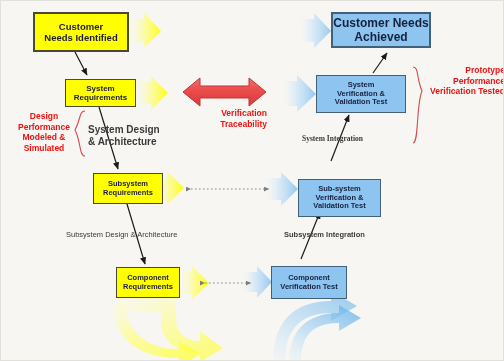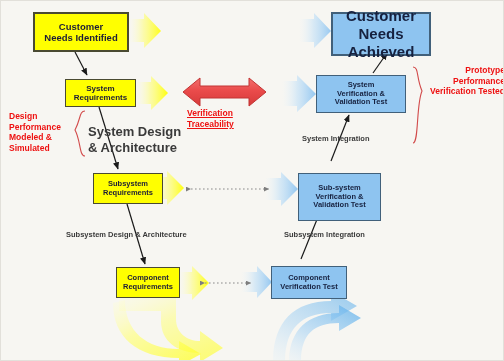--- a/index.html
+++ b/index.html
@@ -179,57 +179,57 @@
   <div class="node node-yellow" style="left:92px; top:172px; width:70px; height:31px; font-size:7.5px; font-weight:bold;">
     <span class="node-label">Subsystem
 Requirements</span>
   </div>
 
   <div class="node node-yellow" style="left:115px; top:266px; width:64px; height:31px; font-size:7.5px; font-weight:bold;">
     <span class="node-label">Component
 Requirements</span>
   </div>
 
-  <div class="node node-blue node-emph" style="left:330px; top:11px; width:100px; height:44px; font-size:15px;">
+  <div class="node node-blue node-emph" style="left:330px; top:11px; width:100px; height:36px; font-size:12px;">
     <span class="node-label">Customer Needs
 Achieved</span>
   </div>
 
   <div class="node node-blue" style="left:315px; top:74px; width:90px; height:38px; font-size:7.5px; font-weight:bold;">
     <span class="node-label">System
 Verification &amp;
 Validation Test</span>
   </div>
 
-  <div class="node node-blue" style="left:297px; top:172px; width:83px; height:48px; font-size:7.5px; font-weight:bold;">
+  <div class="node node-blue" style="left:297px; top:178px; width:83px; height:38px; font-size:7.5px; font-weight:bold;">
     <span class="node-label">Sub-system
 Verification &amp;
 Validation Test</span>
   </div>
 
   <div class="node node-blue" style="left:270px; top:265px; width:76px; height:33px; font-size:7.5px; font-weight:bold;">
     <span class="node-label">Component
 Verification Test</span>
   </div>
 
-  <div class="gray-text" style="left:87px; top:123px; font-size:13px; font-weight:bold;">System Design
+  <div class="gray-text" style="left:87px; top:123px; font-size:10px; font-weight:bold;">System Design
 &amp; Architecture</div>
 
-  <div class="gray-text" style="left:65px; top:229px; font-size:7.5px; font-weight:bold;">Subsystem Design &amp; Architecture</div>
-
-  <div class="gray-text" style="left:301px; top:133px; font-size:7.5px; font-weight:bold;">System Integration</div>
+  <div class="gray-text" style="left:65px; top:229px; font-size:7.5px; font-weight:normal;">Subsystem Design &amp; Architecture</div>
+
+  <div class="gray-text" style="left:301px; top:133px; font-size:7.5px; font-weight:bold;font-family:Liberation Serif, serif;">System Integration</div>
 
   <div class="gray-text" style="left:283px; top:229px; font-size:7.5px; font-weight:bold;text-align:center;">Subsystem Integration</div>
 
-  <div class="red-text" style="left:8px; top:110px; width:70px; text-align:left; font-size:8.5px;">Design
+  <div class="red-text" style="left:8px; top:110px; width:70px; text-align:center; font-size:8.5px;">Design
 Performance
 Modeled &amp;
 Simulated</div>
 
-  <div class="red-text" style="left:186px; top:107px; width:80px; text-align:left; font-size:8.5px;text-decoration:underline;">Verification
+  <div class="red-text" style="left:186px; top:107px; width:80px; text-align:right; font-size:8.5px;">Verification
 Traceability</div>
 
   <div class="red-text" style="left:424px; top:64px; width:80px; font-size:8.5px;text-align:right;">Prototype
 Performance
 Verification Tested</div>
 
 
 </div>
 
 </body></html>

